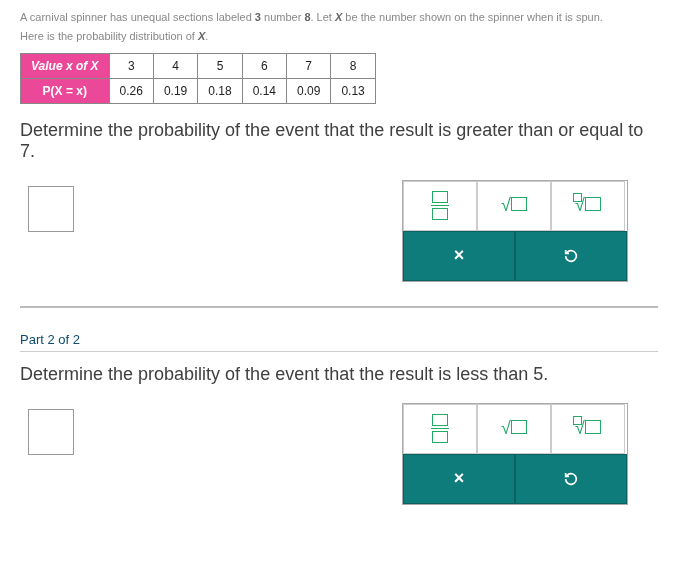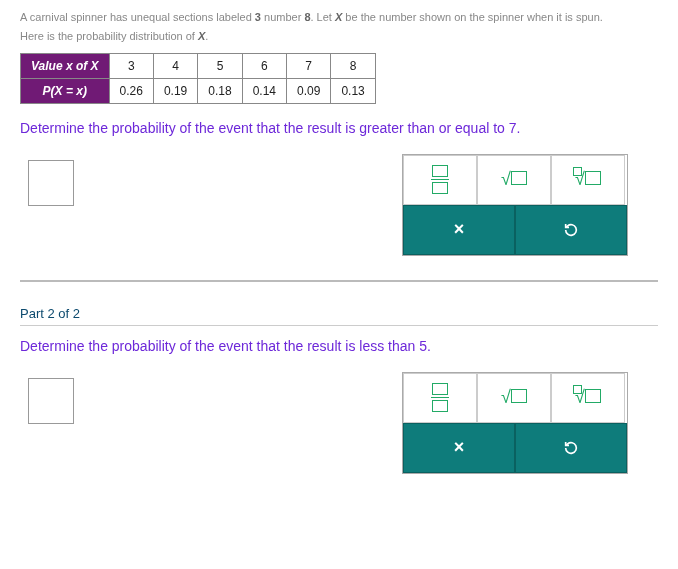--- a/index.html
+++ b/index.html
@@ -1,23 +1,23 @@
 <!DOCTYPE html>
 <html><head>
 <meta charset="utf-8">
 <style>
 body{margin:0;padding:10px 20px;font-family:Arial,sans-serif;background:#fff;color:#222;width:678px;box-sizing:border-box}
 .intro{font-size:11px;color:#888;margin-bottom:4px;line-height:1.4}
 .intro .b{font-weight:bold;color:#666}
 table.dist{border-collapse:collapse;margin:8px 0 16px 0;font-size:12px}
 table.dist th,table.dist td{border:1px solid #888;padding:5px 10px;text-align:center}
-table.dist th{background:#701a75;color:#fff;font-weight:bold}
+table.dist th{background:#ec4899;color:#fff;font-weight:bold}
 table.dist td{background:#fff}
 hr.sep{border:none;border-top:2px solid #bbb;margin:24px 0}
-.question{font-size:14px;color:#6d28d9;margin:4px 0 18px 0}
+.question{font-size:18px;color:#404040;margin:4px 0 18px 0}
 .row{display:flex;align-items:flex-start;gap:40px}
 .answer-box{width:44px;height:44px;border:1px solid #999;background:#fff;margin-left:8px;margin-top:6px}
 .toolbox{border:1px solid #aaa;background:#fff;margin-left:auto;margin-right:30px}
 .toolbox .r{display:flex}
 .tool{width:72px;height:48px;display:flex;align-items:center;justify-content:center;border:1px solid #ccc;font-size:14px;color:#2a6;background:#fff}
 .tool.btn{background:#0e7c7b;color:#fff;border:1px solid #0a6160}
 .tool.btn.wide{width:110px}
 .part-label{font-size:13px;color:#0c4a6e;margin-bottom:4px}
 .frac{display:inline-flex;flex-direction:column;align-items:center;line-height:1}
 .frac .t,.frac .b2{border:1px solid #2a6;width:14px;height:10px}
@@ -43,21 +43,21 @@
       <tr>
     <th style="font-style:italic">Value x of X</th>
     <td>3</td>
     <td>4</td>
     <td>5</td>
     <td>6</td>
     <td>7</td>
     <td>8</td>
   </tr>
   <tr>
-    <th style="font-style:italic">P(X = x)</th>
+    <th style="">P(X = x)</th>
     <td>0.26</td>
     <td>0.19</td>
     <td>0.18</td>
     <td>0.14</td>
     <td>0.09</td>
     <td>0.13</td>
   </tr>
 </tbody>
   </table>
 

